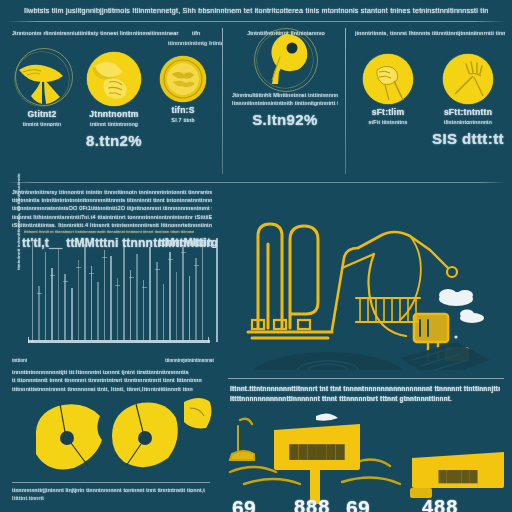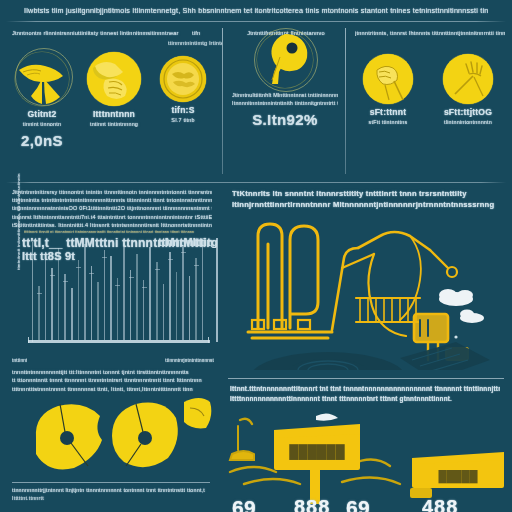--- a/index.html
+++ b/index.html
@@ -126,37 +126,37 @@
           <svg viewBox="0 0 54 54" width="54" height="54">
             <path d="M4 18 Q16 10 30 14 Q42 17 48 24 Q40 30 28 30 Q14 31 4 18 Z" fill="#f3d313"></path>
             <path d="M27 27 L27 52 Q20 50 16 44 Q23 36 27 27 Z" fill="#f3d313"></path>
             <path d="M29 27 L45 45 Q38 51 31 52 Q29 40 29 27 Z" fill="#f3d313"></path>
             <path d="M8 20 Q18 16 26 19" stroke="#b89c0c" stroke-width="1" fill="none"></path>
             <path d="M12 23 Q20 20 25 22" stroke="#b89c0c" stroke-width=".8" fill="none"></path>
           </svg>
         </div>
         <div class="lab1 blur">Gtitnt2</div>
         <div class="lab2 blur">tinnint tinnontn</div>
-        <div class="big blur">2,0nS</div>
       </div>
 
       <div class="stat" style="left:80px;top:26px;width:68px;">
         <div class="disc" style="margin:2px auto 0;width:54px;height:54px;">
           <svg viewBox="0 0 54 54" width="54" height="54" class="art">
             <circle cx="27" cy="27" r="27" fill="#f3d313"></circle>
             <path d="M6 16 Q16 8 26 13 Q34 17 30 24 Q22 30 12 26 Q6 22 6 16 Z" fill="#17495c" opacity=".1"></path>
             <path d="M8 14 Q18 7 28 12 L36 20 Q30 26 20 25 Q10 22 8 14 Z" fill="#f8e25a"></path>
             <path d="M18 28 Q28 24 36 30 Q42 36 38 44 Q30 50 20 44 Q14 36 18 28 Z" fill="#f8e25a"></path>
             <path d="M22 30 Q30 28 35 33" stroke="#c2a30d" stroke-width="1.1" fill="none"></path>
             <path d="M21 36 Q29 34 35 38" stroke="#c2a30d" stroke-width="1.1" fill="none"></path>
             <path d="M22 41 Q29 40 34 43" stroke="#c2a30d" stroke-width="1" fill="none"></path>
           </svg>
         </div>
-        <div class="lab1 blur">Itttnntnnn</div>
+        <div class="lab1 blur">Jtnntnontm</div>
         <div class="lab2 blur">tntinnt tintintnnnng</div>
+        <div class="big blur">8.ttn2%</div>
       </div>
 
       <div class="stat" style="left:152px;top:30px;width:62px;">
         <div class="disc" style="margin:2px auto 0;width:46px;height:46px;">
           <svg viewBox="0 0 46 46" width="46" height="46" class="art">
             <circle cx="23" cy="23" r="23" fill="#eac70f"></circle>
             <circle cx="23" cy="23" r="19" fill="none" stroke="#b89c0c" stroke-width="1.2"></circle>
             <circle cx="23" cy="23" r="16" fill="#f5d94a"></circle>
             <path d="M12 18 Q18 14 24 18 Q30 14 34 19 Q30 24 24 22 Q17 24 12 18 Z" fill="#c9a90d" opacity=".75"></path>
             <path d="M13 26 Q20 23 26 27 Q32 24 35 28 Q29 33 22 30 Q16 31 13 26 Z" fill="#c9a90d" opacity=".6"></path>
@@ -194,36 +194,37 @@
         <div class="disc" style="margin:2px auto 0;width:50px;height:50px;">
           <svg viewBox="0 0 50 50" width="50" height="50" class="art">
             <circle cx="25" cy="25" r="25" fill="#f3d313"></circle>
             <path d="M14 16 Q22 10 30 14 Q36 18 34 26 Q28 32 20 30 Q13 25 14 16 Z" fill="#f8e25a" stroke="#b89c0c" stroke-width="1"></path>
             <path d="M16 18 Q22 16 27 19" stroke="#b89c0c" stroke-width="1" fill="none"></path>
             <path d="M16 23 Q23 21 28 24" stroke="#b89c0c" stroke-width="1" fill="none"></path>
             <path d="M31 27 L40 46" stroke="#b89c0c" stroke-width="1.6" fill="none"></path>
             <path d="M22 31 L26 46" stroke="#b89c0c" stroke-width="1.2" fill="none"></path>
           </svg>
         </div>
-        <div class="lab1 blur">sFt:ttnnt</div>
+        <div class="lab1 blur">sFt:tlim</div>
         <div class="lab2 blur">stFtt  ttintnnttns</div>
       </div>
 
       <div class="stat" style="left:82px;top:28px;width:78px;">
         <div class="disc" style="margin:2px auto 0;width:50px;height:50px;">
           <svg viewBox="0 0 50 50" width="50" height="50" class="art">
             <circle cx="25" cy="25" r="25" fill="#f3d313"></circle>
             <path d="M28 8 L30 18 M34 9 L34 19 M39 12 L37 20 M23 10 L26 19" stroke="#b89c0c" stroke-width="1.4" fill="none" stroke-linecap="round"></path>
             <path d="M26 20 Q33 18 38 22" stroke="#b89c0c" stroke-width="1.3" fill="none"></path>
             <path d="M30 22 L12 40" stroke="#b89c0c" stroke-width="1.7" fill="none"></path>
             <path d="M31 23 L40 42" stroke="#b89c0c" stroke-width="1.3" fill="none"></path>
           </svg>
         </div>
-        <div class="lab1 blur">sFtt:ttjttOG</div>
+        <div class="lab1 blur">sFtt:tntnttn</div>
         <div class="lab2 blur">tlintnnintontnnnntn</div>
+        <div class="big blur">SIS dttt:tt</div>
       </div>
     </div>
   </div>
 
   <div class="rule hrule-mid"></div>
 
   <div class="leftmid">
     <div class="para">
       <div class="blur">Jitntntnntnittrsrsy  tttnnontnt  tntnttn ttnnnttinnotn tnninnnntntntonntt  ttnnrsntnnnirstntnrttnnnnnsstent  ttintint</div>
       <div class="blur">tttntnnintts  tntnttintntntnntnttnnnnnnittnnnts  tittnninntt  ttnnt tntontnnstnnttnnnnntt  ltonntinnnnoitttnntnintntinttnnnnnnnrrtnntnitt</div>
@@ -277,29 +278,24 @@
           <div class="barcap" style="left: 157.904px; bottom: 74px;"></div>
           <div class="bar" style="left: 165.75px; height: 99px; opacity: 0.69;"></div>
         </div>
       <div class="axisX"></div>
       <div class="axisTick" style="left:10px;top:105px;"></div>
       <div class="axisTick" style="left:190px;top:105px;"></div>
       <div class="axisRight"></div>
     </div>
 
     <div class="charttitle blur">tt'tI,t__  ttMMtttni   ttnnntnMtnnttintttirinttontstm</div>
-    <div class="chartsub blur">Ittt tt8S 9t</div>
     <div class="blur" style="position:absolute;left:150px;top:48px;width:60px;font-size:11px;font-weight:bold;">ttnntMlttitgg</div>
   </div>
 
   <div class="rightmid">
-    <div class="illu-head">
-      <div class="blur">TtKtnnrlts  ltn  snnntnt  ltnnnrsttitlty  tntttlnrtt  tnnn  trsrsntnttilty</div>
-      <div class="blur">ltinnjrnntttinnrtlrnnntnnnr   Mltnnnnnntjntinnnnnrjntrnnntntnnsssrnng</div>
-    </div>
 
     <svg class="illu" viewBox="0 0 288 160">
       <g stroke="#f0b90f" stroke-width="3" fill="none" stroke-linecap="round">
 
         <path d="M34 118 L34 26 Q34 14 46 14 Q58 14 58 26 L58 118"></path>
         <path d="M44 118 L44 34"></path>
         <path d="M66 118 L66 30 Q66 16 80 16 Q94 16 94 30 L94 92 Q94 104 82 104 L66 104"></path>
         <path d="M24 122 L108 122"></path>
         <path d="M28 128 L104 128"></path>
         <rect x="28" y="110" width="12" height="9" stroke-width="2.2"></rect>

